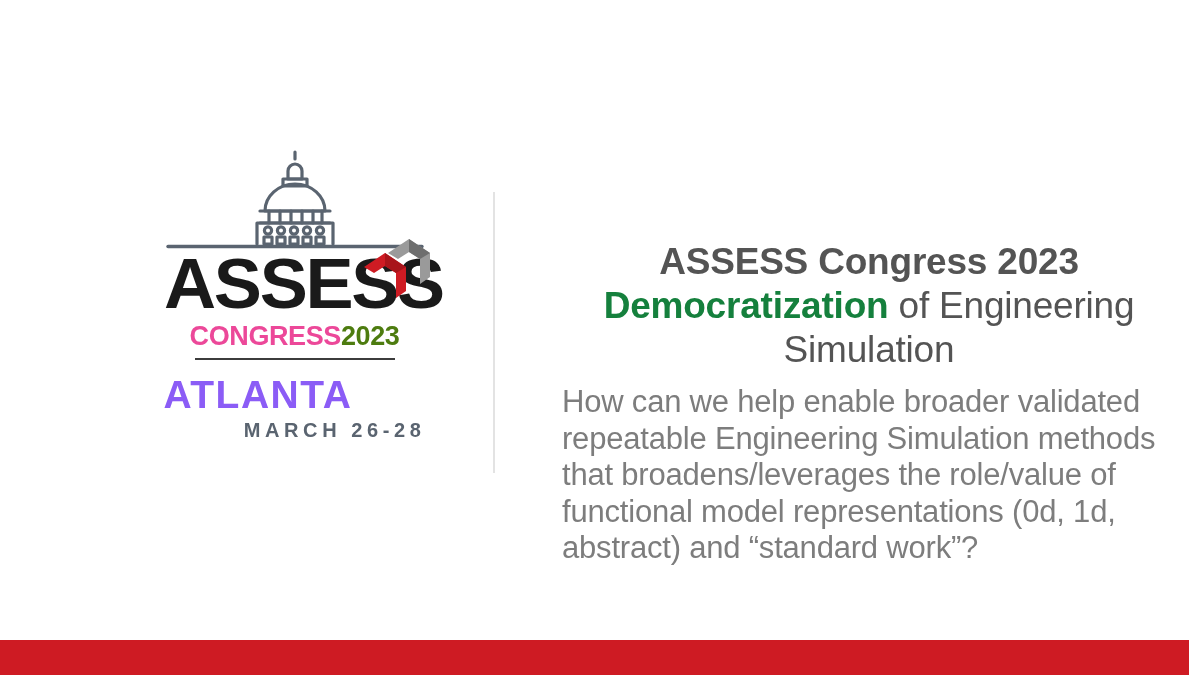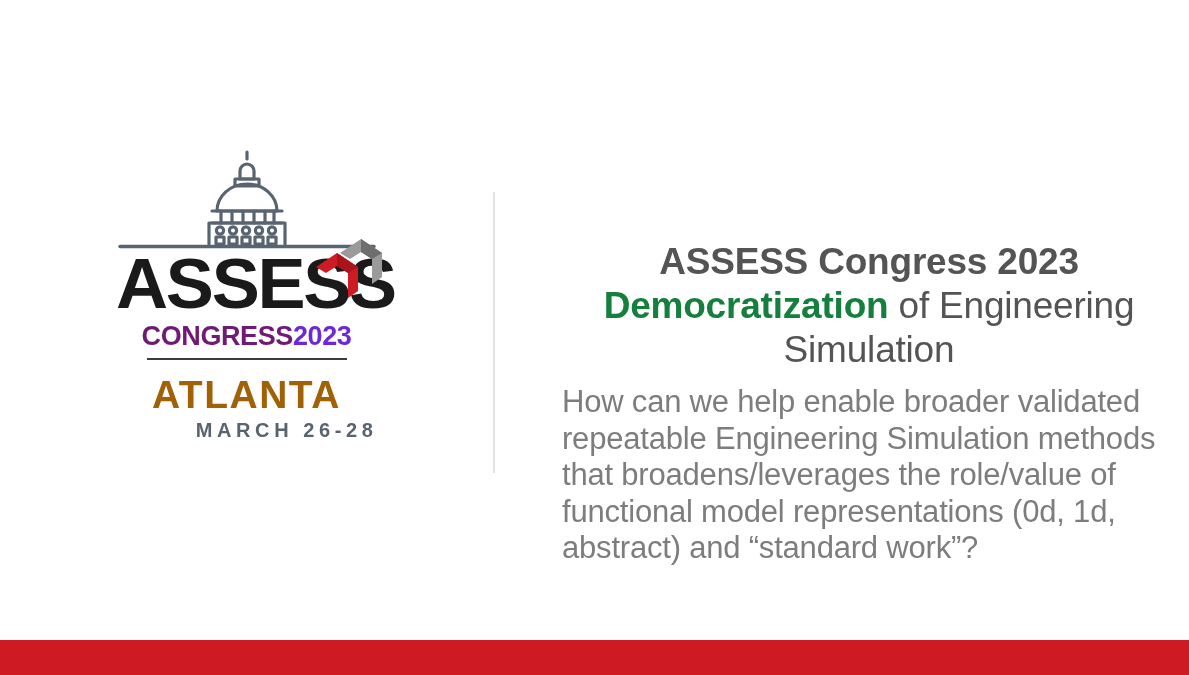--- a/index.html
+++ b/index.html
@@ -23,20 +23,21 @@
   
   .logo-pane {
     position: absolute;
     left: 0;
     top: 0;
     width: 493px;
     height: 600px;
     display: flex;
     align-items: center;
     justify-content: center;
+    padding-left: 48px;
   }
   .logo {
     width: 262px;
     position: relative;
     top: -6px;
   }
 
   .logo-dome-row {
     position: relative;
     height: 106px;
@@ -80,39 +81,39 @@
   .logo-congress-row {
     margin-top: 4px;
     font-family: "Liberation Sans", sans-serif;
     font-weight: 700;
     font-size: 27px;
     letter-spacing: -0.4px;
     line-height: 30px;
     white-space: nowrap;
     text-align: center;
   }
-  .logo-congress-row .c-black { color: #701a75; }
-  .logo-congress-row .c-red { color: #6d28d9; }
+  .logo-congress-row .c-black { color: #ec4899; }
+  .logo-congress-row .c-red { color: #4d7c0f; }
 
   .logo-rule {
     height: 2px;
     background: #3c3c3c;
     margin: 7px auto 0 auto;
     width: 200px;
   }
 
   .logo-city {
     margin-top: 14px;
     font-family: "Liberation Sans", sans-serif;
     font-weight: 700;
     font-size: 39px;
     letter-spacing: 1.5px;
     line-height: 42px;
-    color: #a16207;
-    text-align: center;
+    color: #8b5cf6;
+    text-align: left;
   }
   .logo-dates {
     margin-top: 2px;
     font-family: "Liberation Sans", sans-serif;
     font-weight: 700;
     font-size: 20px;
     letter-spacing: 4.6px;
     line-height: 24px;
     color: #5A6470;
     text-align: right;

